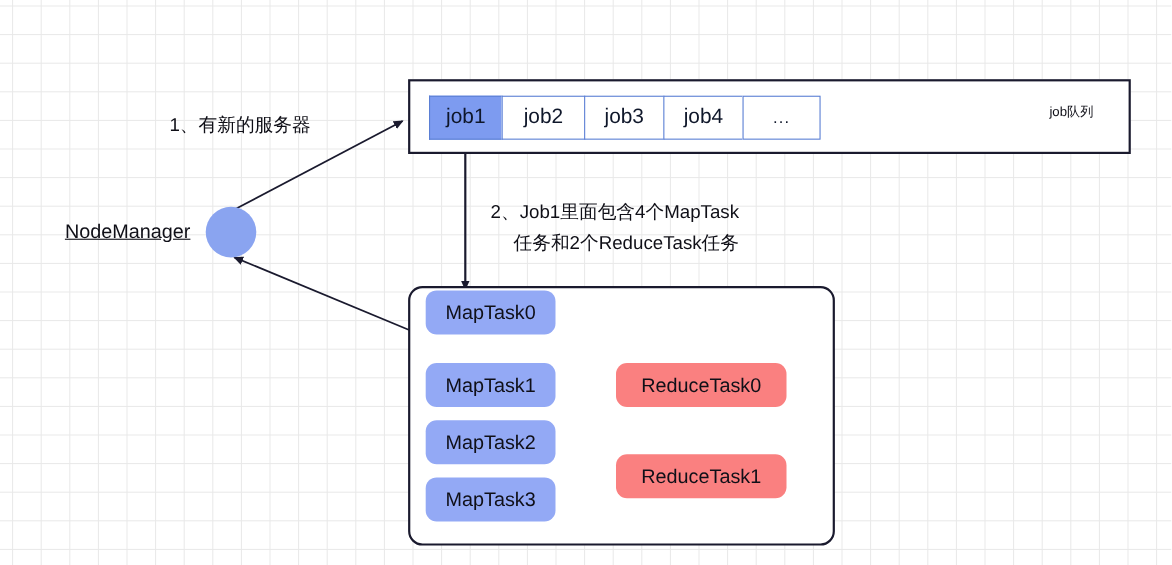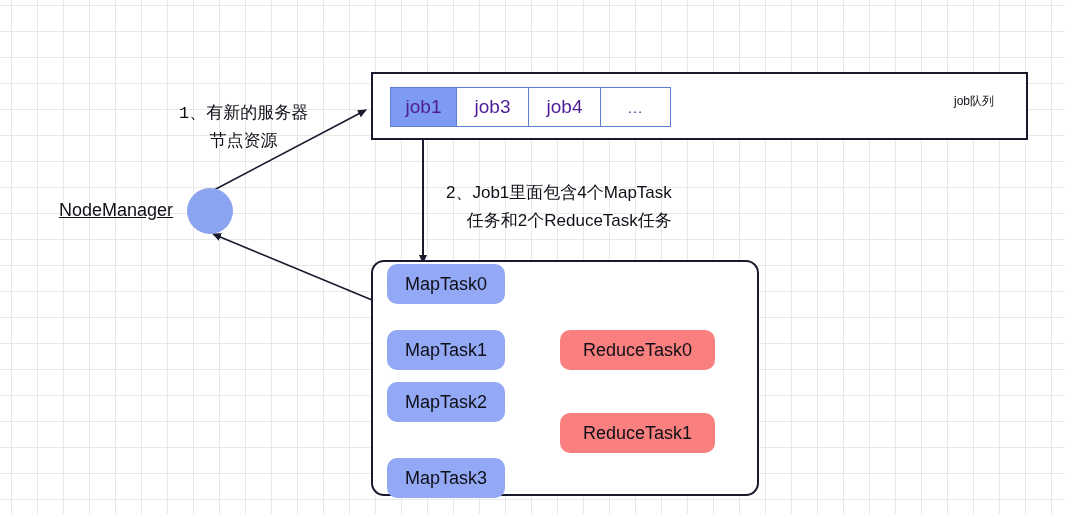--- a/index.html
+++ b/index.html
@@ -41,21 +41,21 @@
     align-items: stretch;
   }
   .job-cell {
     border: 1px solid #5b7fd4;
     border-right: none;
     background: #ffffff;
     display: flex;
     align-items: center;
     justify-content: center;
     font-size: 19px;
-    color: #4c1d95;
+    color: #0f172a;
     box-sizing: border-box;
   }
   .job-cell:last-child { border-right: 1px solid #5b7fd4; }
   .job-cell.selected { background: #7d9bf0; }
   .job-cell.w1 { width: 66px; }
   .job-cell.w2 { width: 75px; }
   .job-cell.w3 { width: 72px; }
   .job-cell.w4 { width: 72px; }
   .job-cell.w5 { width: 71px; font-size: 15px; letter-spacing: 1px; }
 
@@ -90,21 +90,21 @@
 
   
   .annot {
     position: absolute;
     font-size: 17px;
     color: #0f0f17;
     line-height: 28px;
     text-align: center;
     white-space: nowrap;
   }
-  #annot-1 { left: 179px; top: 100px; font-family: Liberation Mono, monospace; }
+  #annot-1 { left: 154px; top: 100px; }
   #annot-2 { left: 446px; top: 179px; text-align: right; }
   #annot-3 { left: 222px; top: 256px; width: 120px; white-space: normal; }
 
   
   #task-container {
     position: absolute;
     left: 371px;
     top: 260px;
     width: 388px;
     height: 236px;
@@ -158,44 +158,44 @@
     </defs>
     <line x1="214" y1="190" x2="366" y2="110" stroke="#1a1a2e" stroke-width="1.6" marker-end="url(#ah)"></line>
     <line x1="423" y1="122" x2="423" y2="263" stroke="#1a1a2e" stroke-width="2" marker-end="url(#ah)"></line>
     <line x1="372" y1="300" x2="213" y2="234" stroke="#1a1a2e" stroke-width="1.6" marker-end="url(#ah)"></line>
   </svg>
 
   <div id="job-queue-box"></div>
 
   <div id="job-cells">
     <div class="job-cell selected w1">job1</div>
+    <div class="job-cell w2">job2</div>
     <div class="job-cell w3">job3</div>
     <div class="job-cell w4">job4</div>
     <div class="job-cell w5">...</div>
   </div>
 
   <div id="job-queue-label">job队列</div>
 
   <div id="node-manager-label">NodeManager</div>
   <div id="node-manager-circle"></div>
 
   <div class="annot" id="annot-1">
     <div>1、有新的服务器</div>
-    <div>节点资源</div>
   </div>
 
   <div class="annot" id="annot-2">
     <div>2、Job1里面包含4个MapTask</div>
     <div>任务和2个ReduceTask任务</div>
   </div>
 
 
   <div id="task-container"></div>
 
   <div class="task-chip map-chip" style="top:264px;">MapTask0</div>
   <div class="task-chip map-chip" style="top:330px;">MapTask1</div>
   <div class="task-chip map-chip" style="top:382px;">MapTask2</div>
-  <div class="task-chip map-chip" style="top:458px;">MapTask3</div>
+  <div class="task-chip map-chip" style="top:434px;">MapTask3</div>
 
   <div class="task-chip reduce-chip" style="top:330px;">ReduceTask0</div>
   <div class="task-chip reduce-chip" style="top:413px;">ReduceTask1</div>
 
 </div>
 
 </body></html>

